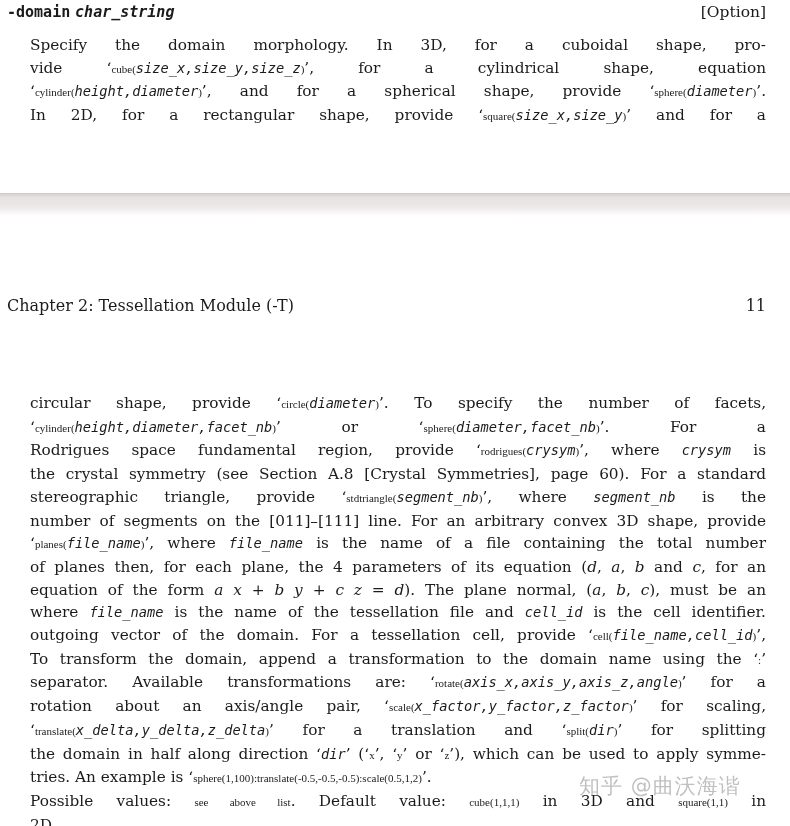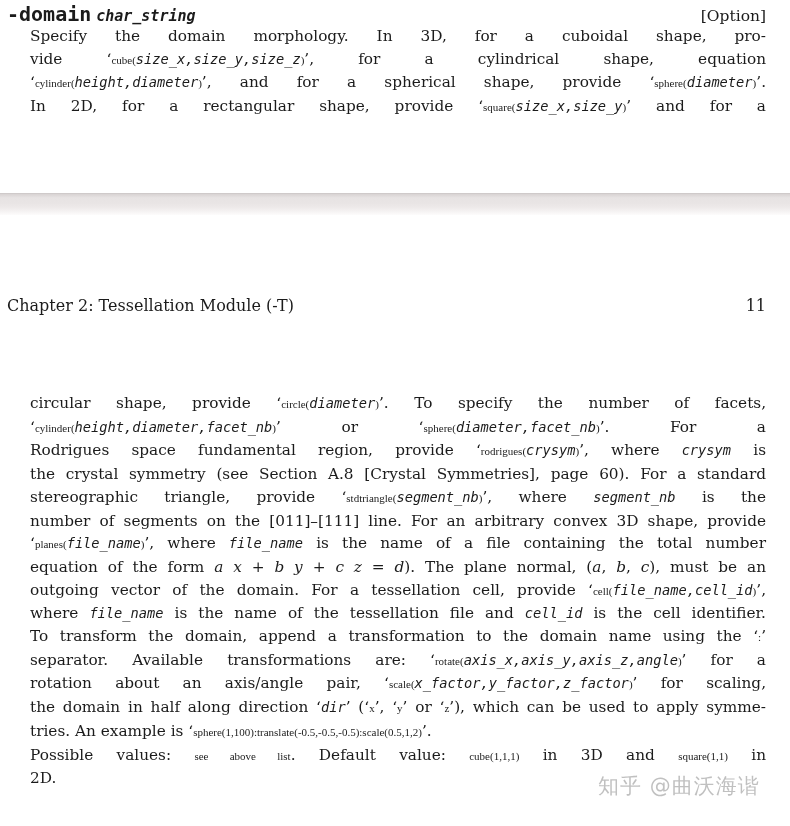--- a/index.html
+++ b/index.html
@@ -11,30 +11,30 @@
     color: #1b1b1b;
     font-family: "DejaVu Serif", serif;
   }
   
   .option-line {
     position: absolute; top: 2px; left: 7px; width: 759px;
     display: flex; justify-content: space-between; align-items: baseline;
   }
   .opt-flag {
     font-family: "DejaVu Sans Mono", monospace;
-    font-size: 20px; font-weight: 700;
+    font-size: 15px; font-weight: 700;
   }
   .opt-arg {
     font-family: "DejaVu Sans Mono", monospace;
     font-size: 15px; font-weight: 600; font-style: italic;
   }
   .opt-tag { font-size: 15.5px; }
 
   .para-prev {
-    position: absolute; top: 25px; left: 30px; width: 736px;
+    position: absolute; top: 34px; left: 30px; width: 736px;
   }
 
   
   .page-band {
     position: absolute; top: 193px; left: 0; width: 790px; height: 21px;
     background: linear-gradient(180deg,
       #d8d3d3 0%, #e7e3e3 18%, #e9e5e5 45%, #eeeaea 65%, #f6f4f4 85%, #fdfcfc 100%);
     border-top: 1px solid #cfcaca;
   }
 
@@ -54,21 +54,21 @@
   
   .ln { line-height: 21.7px; text-align: left; white-space: normal; }
   .ln.just { text-align: justify; text-align-last: justify; text-justify: inter-word; }
   .sr  { font-size: 15.3px; font-family: "DejaVu Serif", serif; }
   .it  { font-size: 15.3px; font-family: "DejaVu Serif", serif; font-style: italic; }
   .mo  { font-size: 11px; font-family: Liberation Serif, serif; }
   .moi { font-size: 13.7px; font-family: "DejaVu Sans Mono", monospace; font-style: italic; }
 
   
   .watermark {
-    position: absolute; left: 598px; top: 772px;
+    position: absolute; left: 579px; top: 772px;
     font-family: "DejaVu Sans", sans-serif;
     font-size: 21px; letter-spacing: 1px;
     color: #8d8d8d; opacity: 0.55;
     white-space: nowrap;
     pointer-events: none;
   }
 </style>
 </head>
 <body>
 
@@ -95,26 +95,28 @@
 
 <div class="page-body">
   <div>
       <div class="ln just"><span class="sr">circular shape, provide ‘</span><span class="mo">circle(</span><span class="moi">diameter</span><span class="mo">)</span><span class="sr">’. To specify the number of facets,</span></div>
       <div class="ln just"><span class="sr">‘</span><span class="mo">cylinder(</span><span class="moi">height,diameter,facet_nb</span><span class="mo">)</span><span class="sr">’ or ‘</span><span class="mo">sphere(</span><span class="moi">diameter,facet_nb</span><span class="mo">)</span><span class="sr">’. For a</span></div>
       <div class="ln just"><span class="sr">Rodrigues space fundamental region, provide ‘</span><span class="mo">rodrigues(</span><span class="moi">crysym</span><span class="mo">)</span><span class="sr">’, where </span><span class="moi">crysym</span><span class="sr"> is</span></div>
       <div class="ln just"><span class="sr">the crystal symmetry (see Section A.8 [Crystal Symmetries], page 60). For a standard</span></div>
       <div class="ln just"><span class="sr">stereographic triangle, provide ‘</span><span class="mo">stdtriangle(</span><span class="moi">segment_nb</span><span class="mo">)</span><span class="sr">’, where </span><span class="moi">segment_nb</span><span class="sr"> is the</span></div>
       <div class="ln just"><span class="sr">number of segments on the [011]–[111] line. For an arbitrary convex 3D shape, provide</span></div>
       <div class="ln just"><span class="sr">‘</span><span class="mo">planes(</span><span class="moi">file_name</span><span class="mo">)</span><span class="sr">’, where </span><span class="moi">file_name</span><span class="sr"> is the name of a file containing the total number</span></div>
+      <div class="ln just"><span class="sr">of planes then, for each plane, the 4 parameters of its equation (</span><span class="it">d</span><span class="sr">, </span><span class="it">a</span><span class="sr">, </span><span class="it">b</span><span class="sr"> and </span><span class="it">c</span><span class="sr">, for an</span></div>
       <div class="ln just"><span class="sr">equation of the form </span><span class="it">a x</span><span class="sr"> + </span><span class="it">b y</span><span class="sr"> + </span><span class="it">c z</span><span class="sr"> = </span><span class="it">d</span><span class="sr">). The plane normal, (</span><span class="it">a</span><span class="sr">, </span><span class="it">b</span><span class="sr">, </span><span class="it">c</span><span class="sr">), must be an</span></div>
+      <div class="ln just"><span class="sr">where </span><span class="moi">file_name</span><span class="sr"> is the name of the tessellation file and </span><span class="moi">cell_id</span><span class="sr"> is the cell identifier.</span></div>
       <div class="ln just"><span class="sr">outgoing vector of the domain. For a tessellation cell, provide ‘</span><span class="mo">cell(</span><span class="moi">file_name,cell_id</span><span class="mo">)</span><span class="sr">’,</span></div>
-      <div class="ln just"><span class="sr">where </span><span class="moi">file_name</span><span class="sr"> is the name of the tessellation file and </span><span class="moi">cell_id</span><span class="sr"> is the cell identifier.</span></div>
       <div class="ln just"><span class="sr">To transform the domain, append a transformation to the domain name using the ‘</span><span class="mo">:</span><span class="sr">’</span></div>
       <div class="ln just"><span class="sr">separator. Available transformations are: ‘</span><span class="mo">rotate(</span><span class="moi">axis_x,axis_y,axis_z,angle</span><span class="mo">)</span><span class="sr">’ for a</span></div>
       <div class="ln just"><span class="sr">rotation about an axis/angle pair, ‘</span><span class="mo">scale(</span><span class="moi">x_factor,y_factor,z_factor</span><span class="mo">)</span><span class="sr">’ for scaling,</span></div>
+      <div class="ln just"><span class="sr">‘</span><span class="mo">translate(</span><span class="moi">x_delta,y_delta,z_delta</span><span class="mo">)</span><span class="sr">’ for a translation and ‘</span><span class="mo">split(</span><span class="moi">dir</span><span class="mo">)</span><span class="sr">’ for splitting</span></div>
       <div class="ln just"><span class="sr">the domain in half along direction ‘</span><span class="moi">dir</span><span class="sr">’ (‘</span><span class="mo">x</span><span class="sr">’, ‘</span><span class="mo">y</span><span class="sr">’ or ‘</span><span class="mo">z</span><span class="sr">’), which can be used to apply symme-</span></div>
       <div class="ln"><span class="sr">tries. An example is ‘</span><span class="mo">sphere(1,100):translate(-0.5,-0.5,-0.5):scale(0.5,1,2)</span><span class="sr">’.</span></div>
     </div>
   <div>
       <div class="ln just"><span class="sr">Possible values: </span><span class="mo">see above list</span><span class="sr">. Default value: </span><span class="mo">cube(1,1,1)</span><span class="sr"> in 3D and </span><span class="mo">square(1,1)</span><span class="sr"> in</span></div>
       <div class="ln"><span class="sr">2D.</span></div>
     </div>
 </div>
 
 <div class="watermark">知乎 @曲沃海谐</div>

